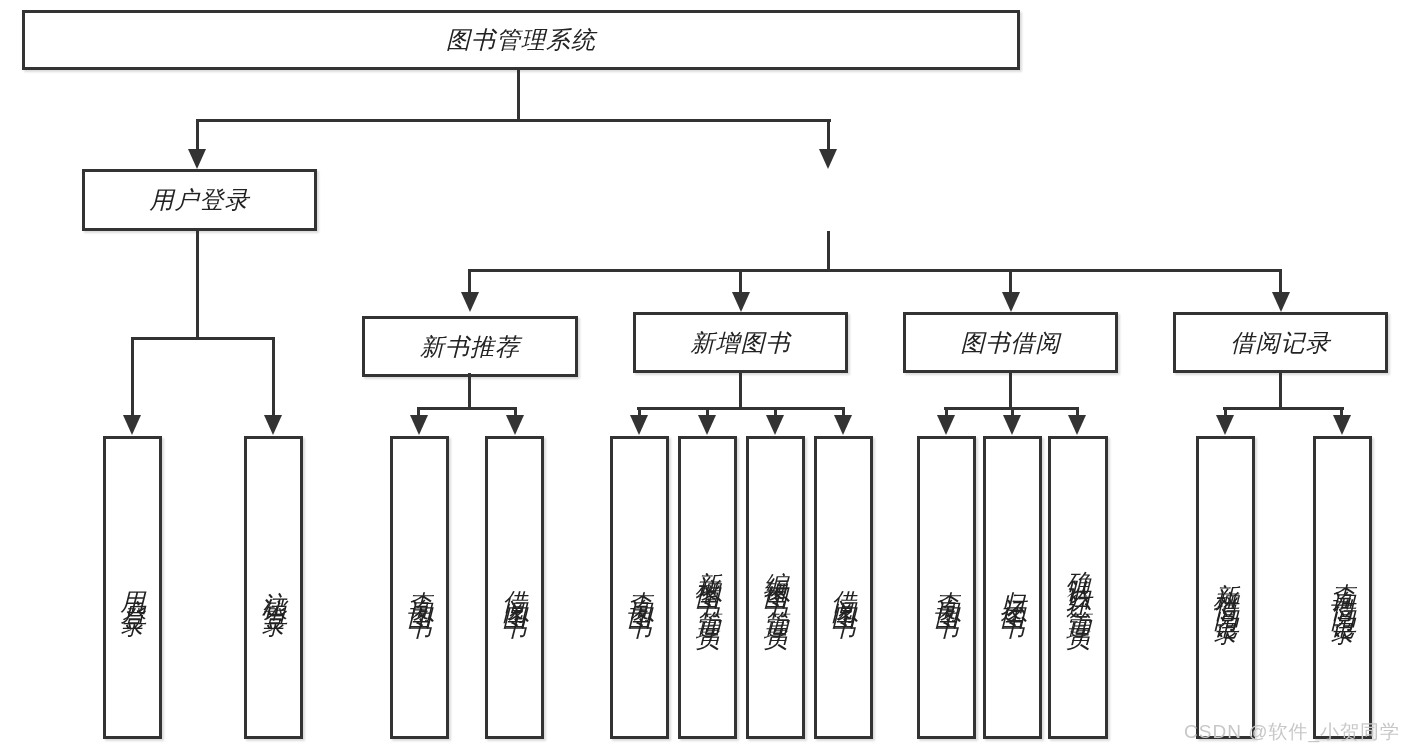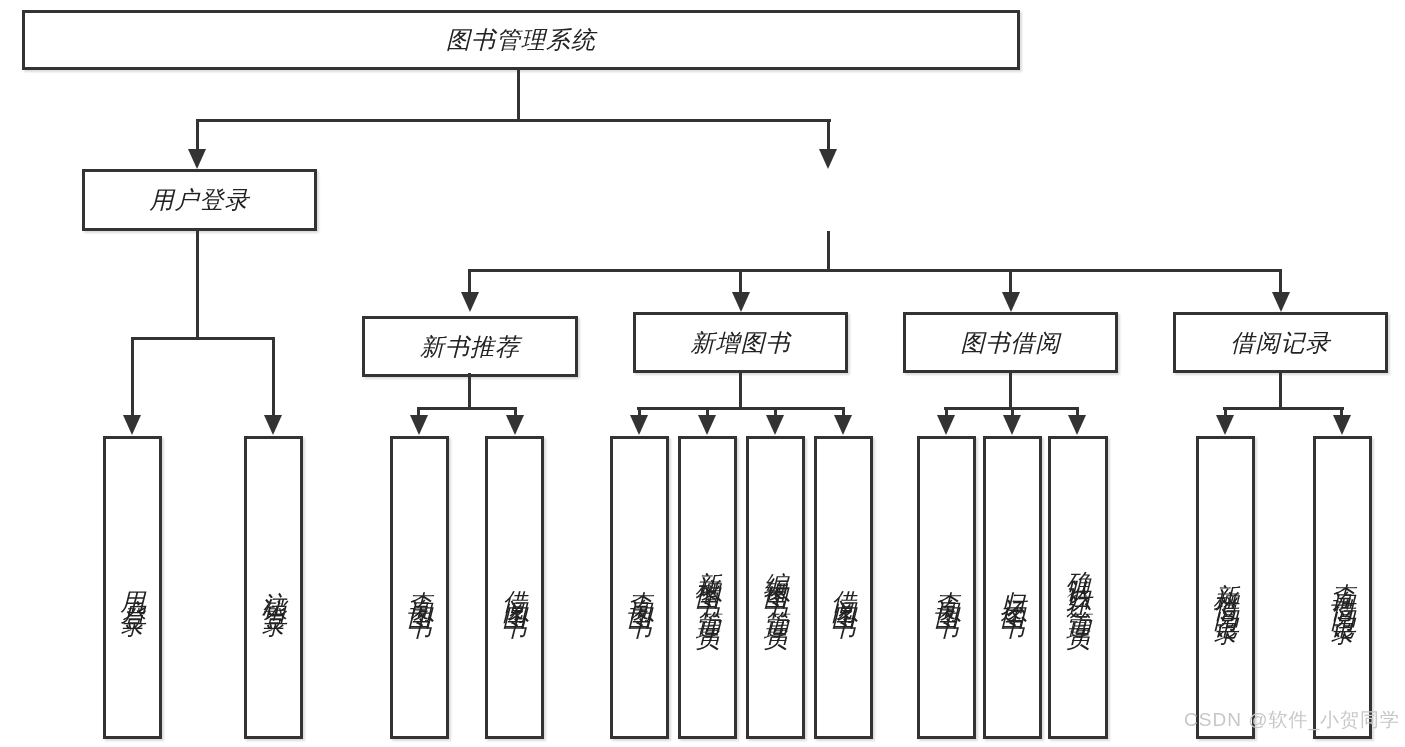--- a/index.html
+++ b/index.html
@@ -42,21 +42,21 @@
   .a {
     position: absolute;
     width: 0; height: 0;
     border-left: 9px solid transparent;
     border-right: 9px solid transparent;
     border-top: 20px solid #333333;
   }
   .watermark {
     position: absolute;
     right: 5px;
-    bottom: 14px;
+    bottom: 2px;
     font-size: 19px;
     color: #c7c7c9;
     letter-spacing: 1px;
     white-space: nowrap;
     z-index: 5;
     margin-left: 28px;
   }
 </style>
 </head>
 <body>

